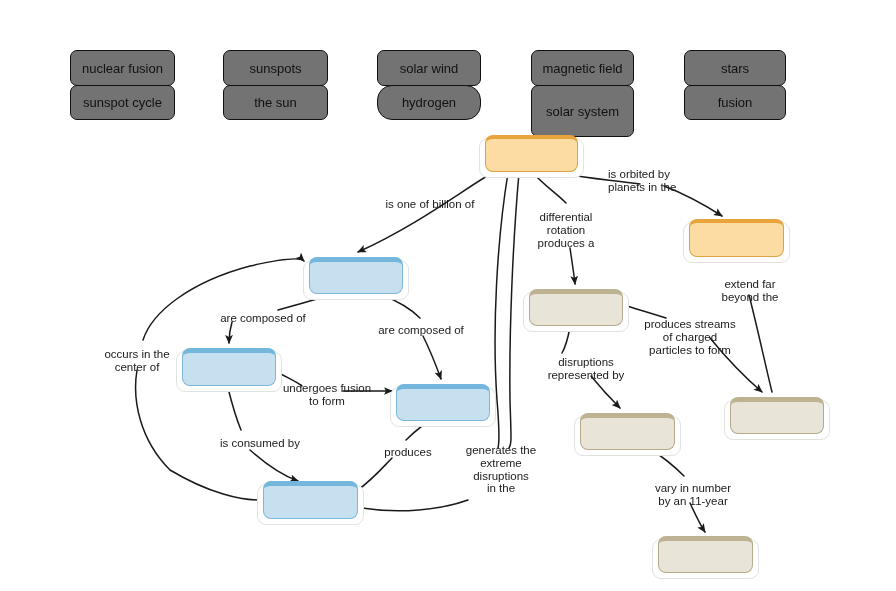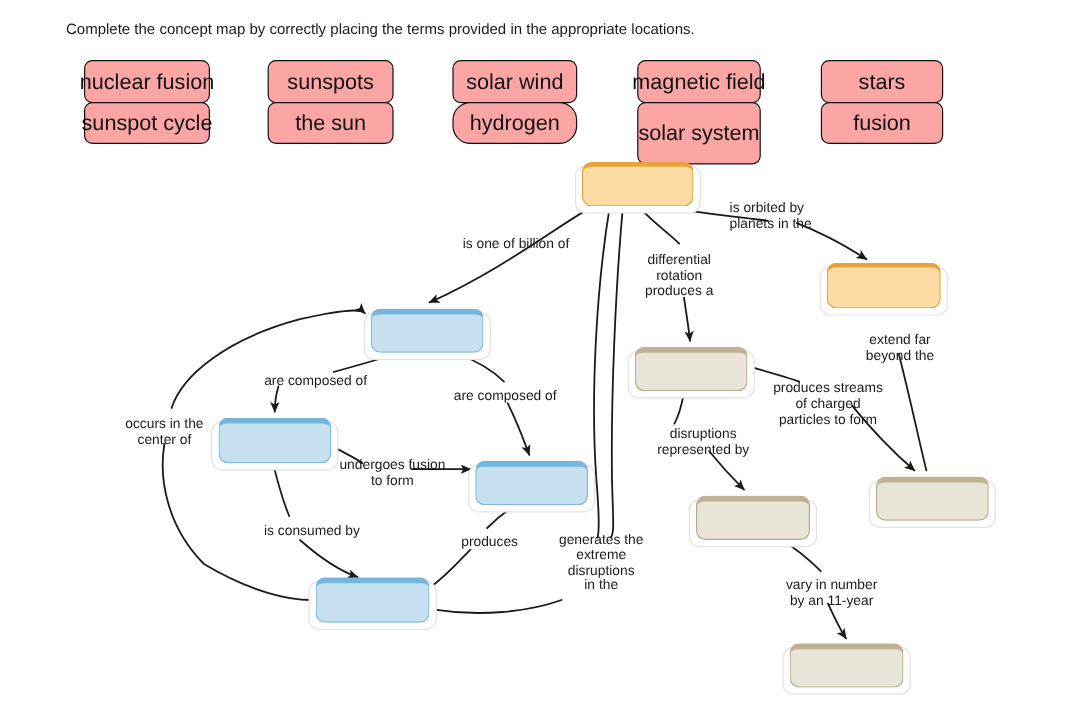--- a/index.html
+++ b/index.html
@@ -23,27 +23,27 @@
     top: 17px;
     font-size: 12.5px;
     color: #1a1a1a;
     white-space: nowrap;
   }
 
   
   .term-box {
     position: absolute;
     box-sizing: border-box;
-    background: #fca5a5;
+    background: #737373;
     border: 1.6px solid #111111;
     border-radius: 7px;
     display: flex;
     align-items: center;
     justify-content: center;
-    font-size: 18px;
+    font-size: 13px;
     color: #111111;
     white-space: nowrap;
   }
 
   
   #map-svg {
     position: absolute;
     left: 0;
     top: 0;
     width: 896px;
@@ -90,21 +90,20 @@
     color: #1a1a1a;
     text-align: center;
     white-space: pre-line;
   }
 </style>
 </head>
 <body>
 
 <div id="page">
 
-  <div id="instruction">Complete the concept map by correctly placing the terms provided in the appropriate locations.</div>
 
   <div id="term-bank">
       <div class="term-box" style="left: 70px; top: 50px; width: 105px; height: 36px;">nuclear fusion</div>
       <div class="term-box" style="left: 70px; top: 85px; width: 105px; height: 35px;">sunspot cycle</div>
       <div class="term-box" style="left: 223px; top: 50px; width: 105px; height: 36px;">sunspots</div>
       <div class="term-box" style="left: 223px; top: 85px; width: 105px; height: 35px;">the sun</div>
       <div class="term-box" style="left: 377px; top: 50px; width: 104px; height: 36px;">solar wind</div>
       <div class="term-box" style="left: 377px; top: 85px; width: 104px; height: 35px; border-radius: 15px;">hydrogen</div>
       <div class="term-box" style="left: 531px; top: 50px; width: 103px; height: 36px;">magnetic field</div>
       <div class="term-box" style="left: 531px; top: 85px; width: 103px; height: 52px;">solar system</div>

